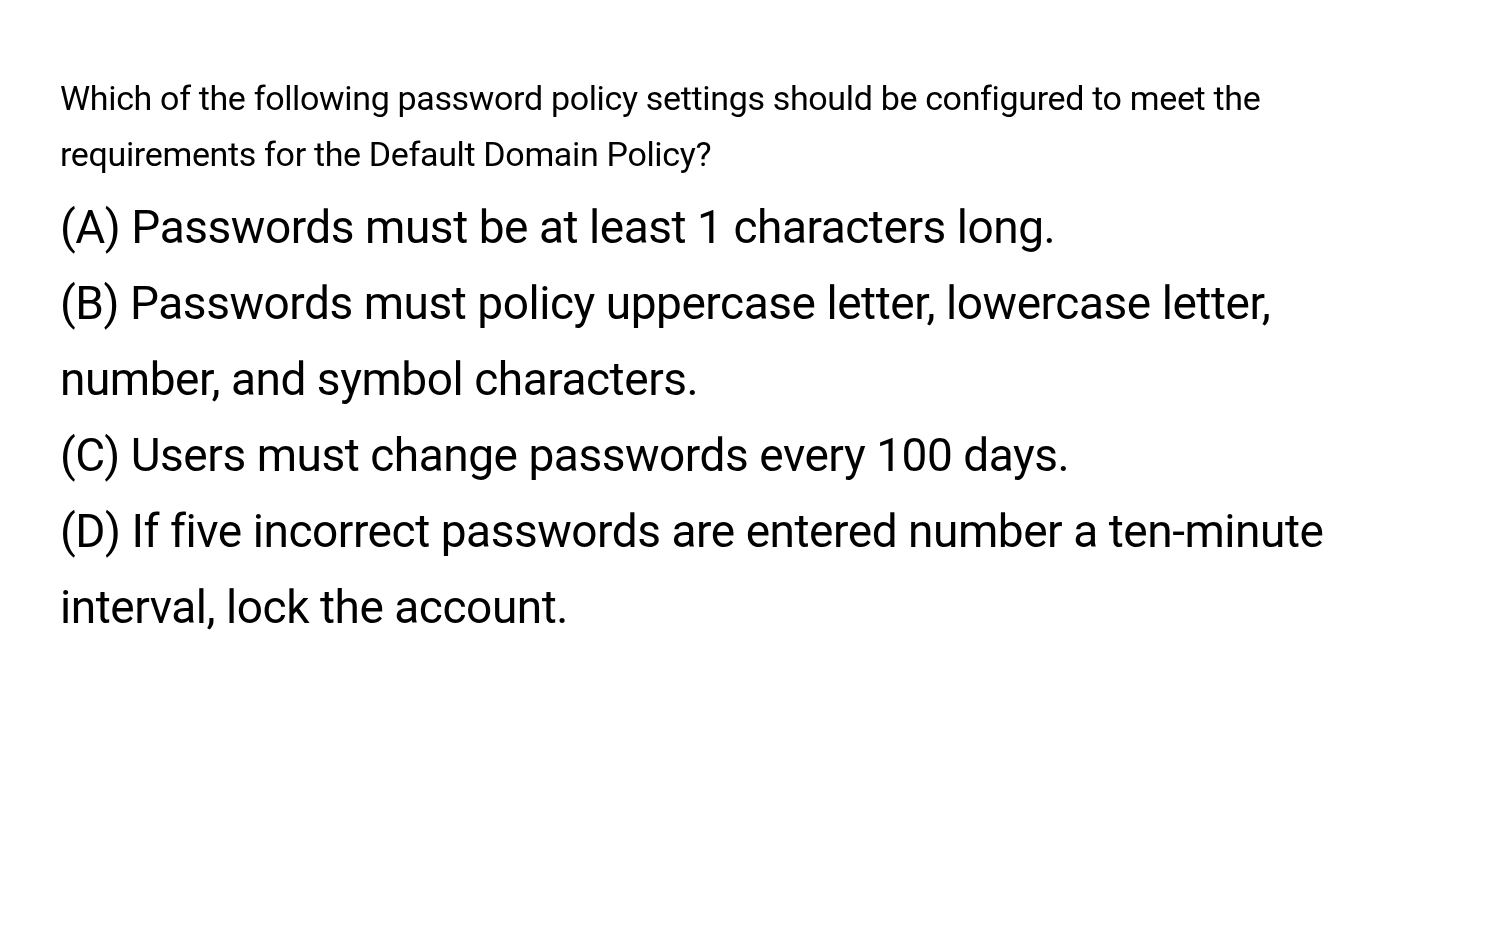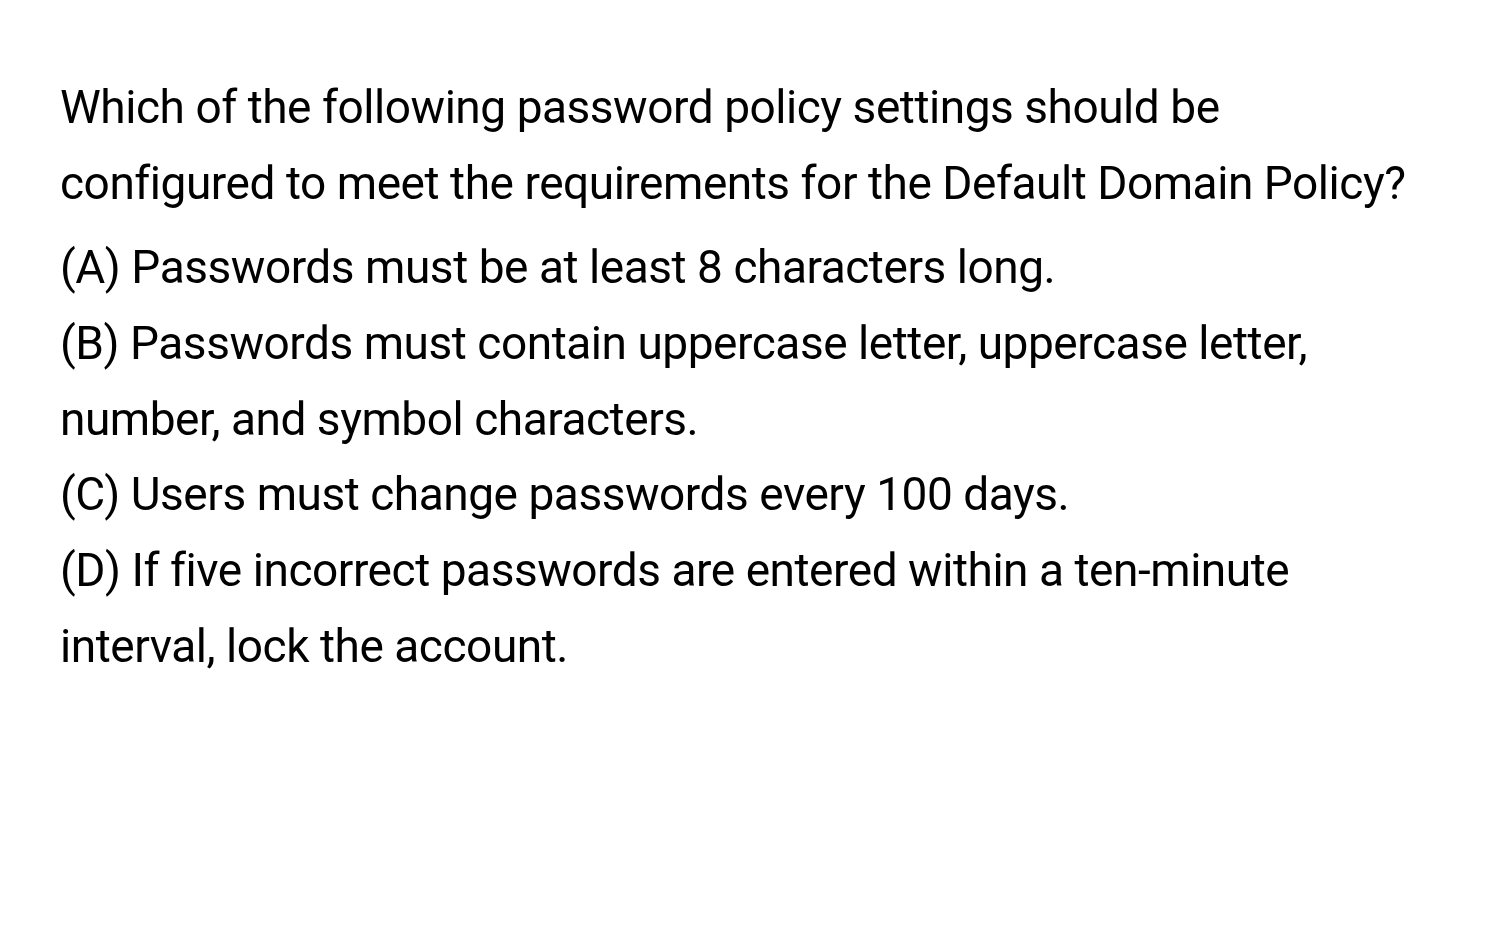--- a/index.html
+++ b/index.html
@@ -9,33 +9,33 @@
     }
     body {
       font-family: -apple-system, BlinkMacSystemFont, "Segoe UI", Roboto, Helvetica, Arial, sans-serif;
       background: #ffffff;
       width: 1500px;
       height: 952px;
       padding: 70px 60px;
       color: #000000;
     }
     .question-text {
-      font-size: 46px;
+      font-size: 34px;
       line-height: 1.65;
       font-weight: 400;
       letter-spacing: -0.01em;
       margin-bottom: 8px;
     }
     .option-text {
       font-size: 46px;
       line-height: 1.65;
       font-weight: 400;
       letter-spacing: -0.01em;
     }
   </style>
 </head>
 <body>
 
 <div class="question-text">Which of the following password policy settings should be configured to meet the requirements for the Default Domain Policy?</div>
-<div class="option-text">(A) Passwords must be at least 8 characters long.</div>
-<div class="option-text">(B) Passwords must contain uppercase letter, uppercase letter, number, and symbol characters.</div>
+<div class="option-text">(A) Passwords must be at least 1 characters long.</div>
+<div class="option-text">(B) Passwords must policy uppercase letter, lowercase letter, number, and symbol characters.</div>
 <div class="option-text">(C) Users must change passwords every 100 days.</div>
-<div class="option-text">(D) If five incorrect passwords are entered within a ten-minute interval, lock the account.</div>
+<div class="option-text">(D) If five incorrect passwords are entered number a ten-minute interval, lock the account.</div>
 
 </body></html>

